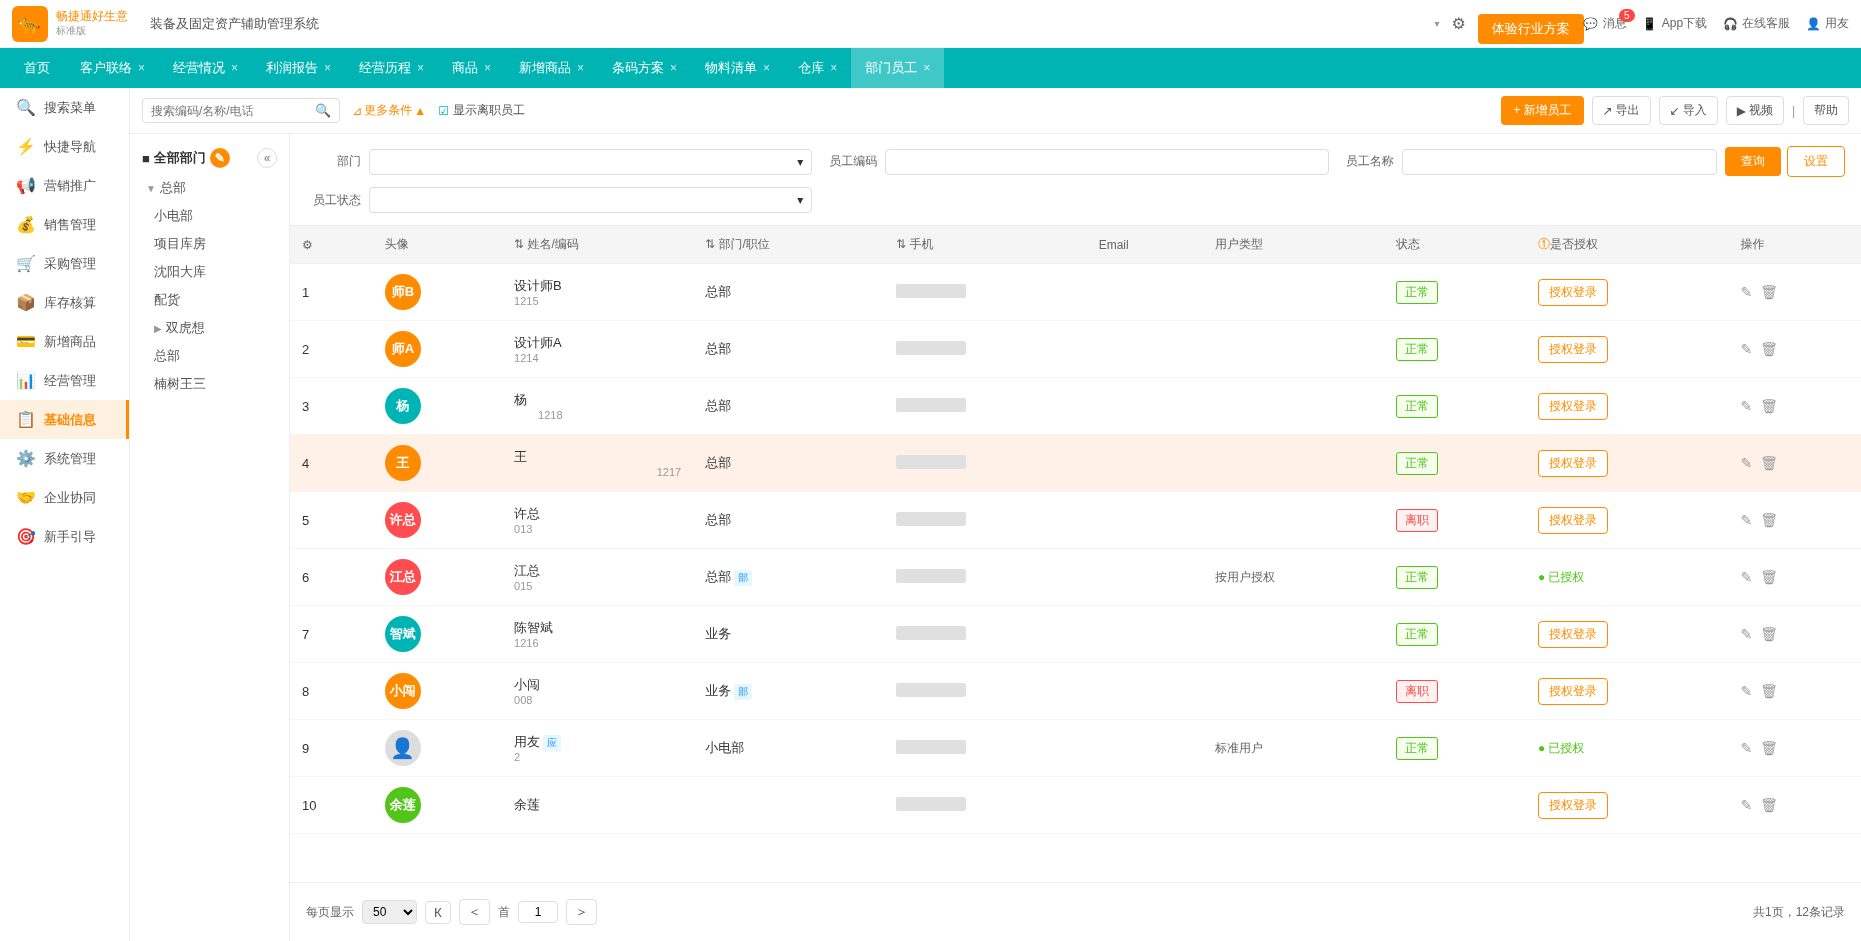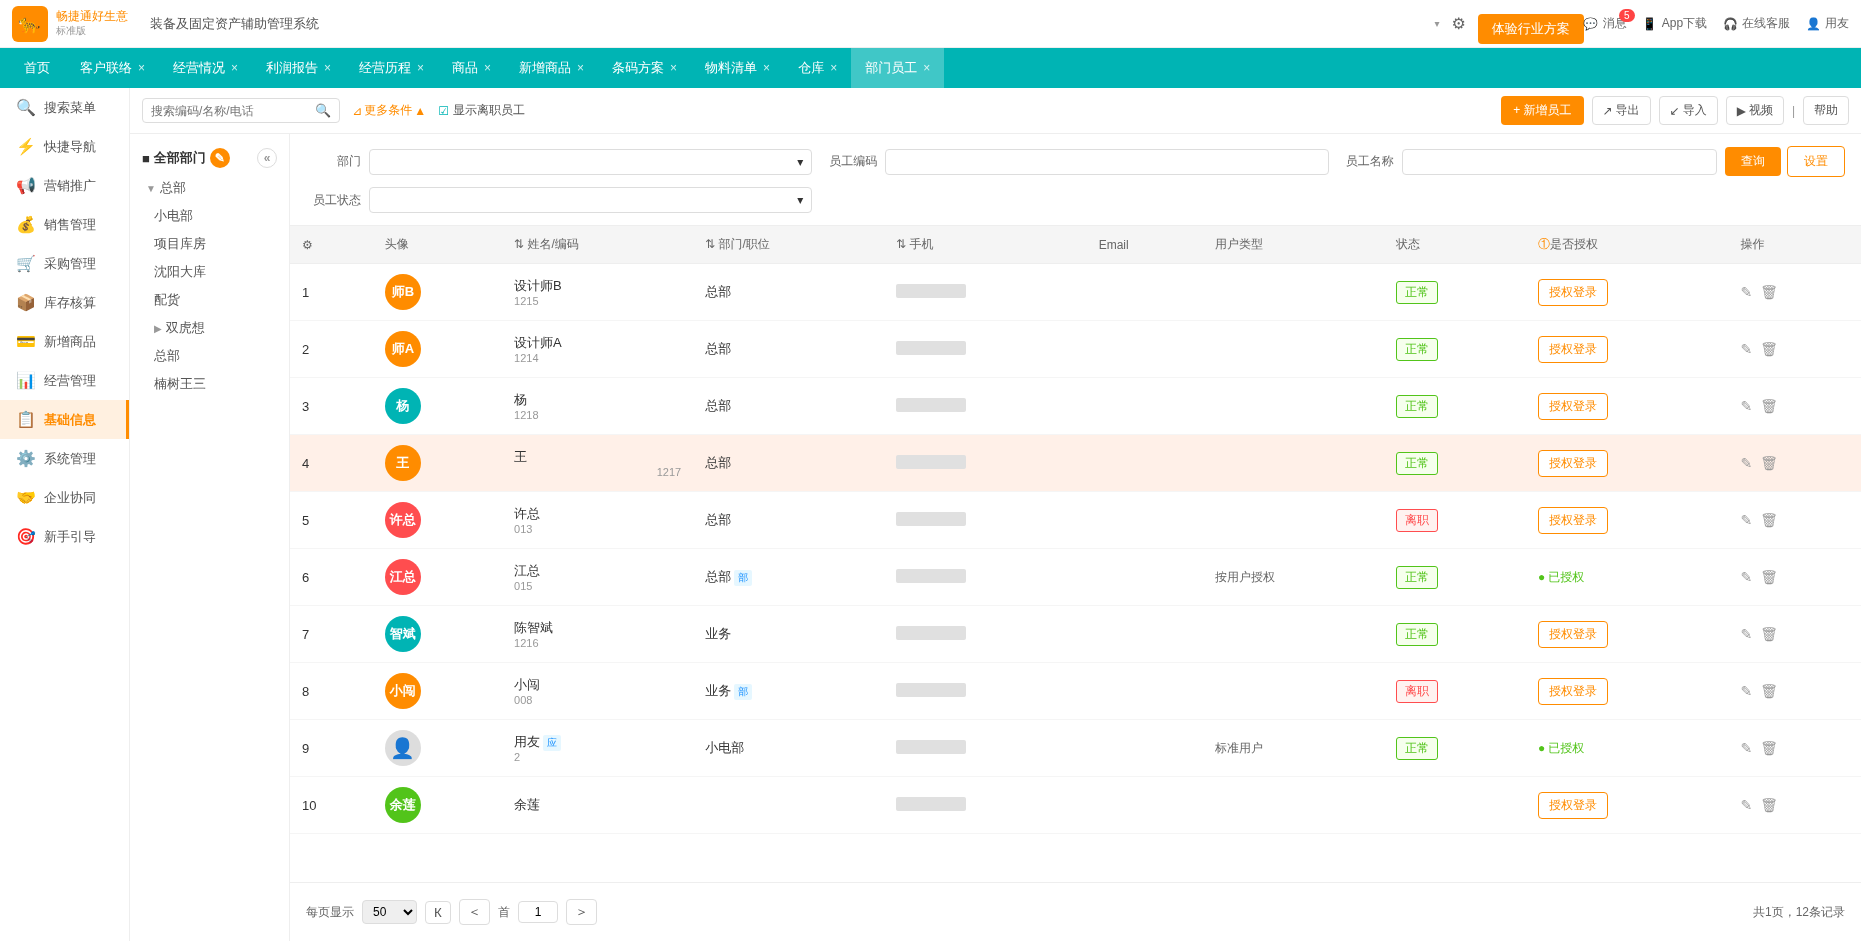--- a/index.html
+++ b/index.html
@@ -353,21 +353,21 @@
       </div>
     </td>
   </tr>
                 <tr>
     <td>3</td>
     <td>
                     <div class="avatar" style="background:#00b4b4;">杨</div>
                   </td>
     <td>
       <div>杨</div>
-      <div style="color:#999;font-size:11px;">1218</div>
+      <div style="color:#999;font-size:11px;margin-left:24px;">1218</div>
     </td>
     <td>总部</td>
     <td><span class="phone-blur"></span></td>
     <td></td>
     <td><span class="user-type"></span></td>
     <td><span class="status-badge status-normal">正常</span></td>
     <td><button class="btn-authorize">授权登录</button></td>
     <td>
       <div class="op-icons">
         <span class="op-icon">✎</span>

